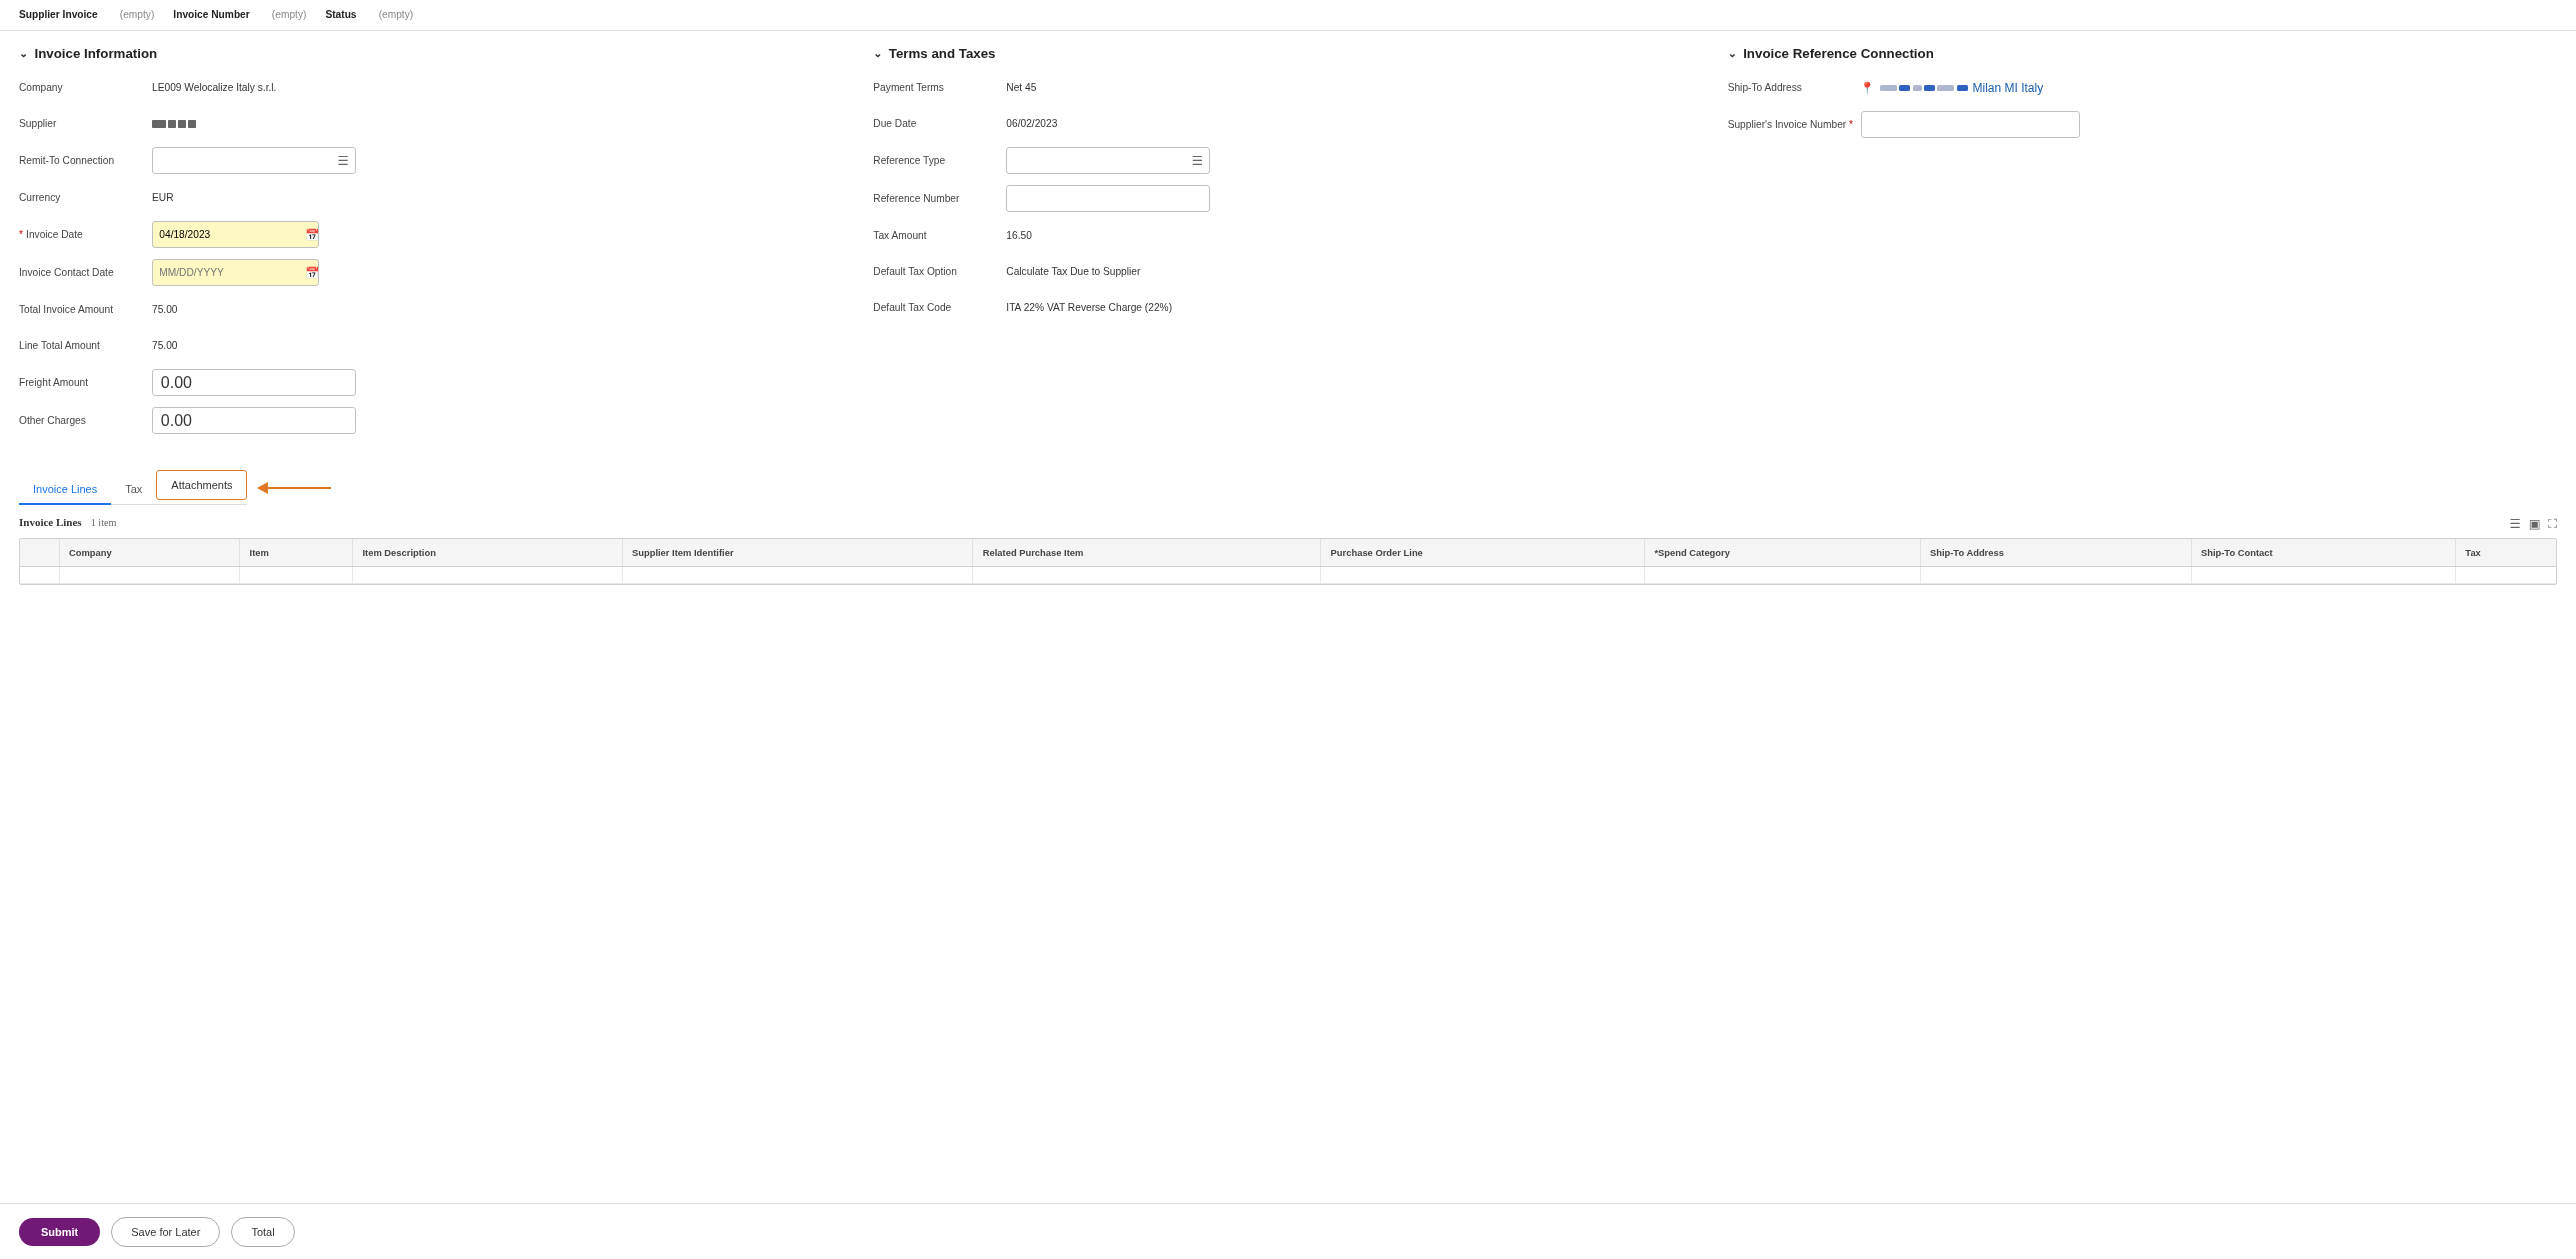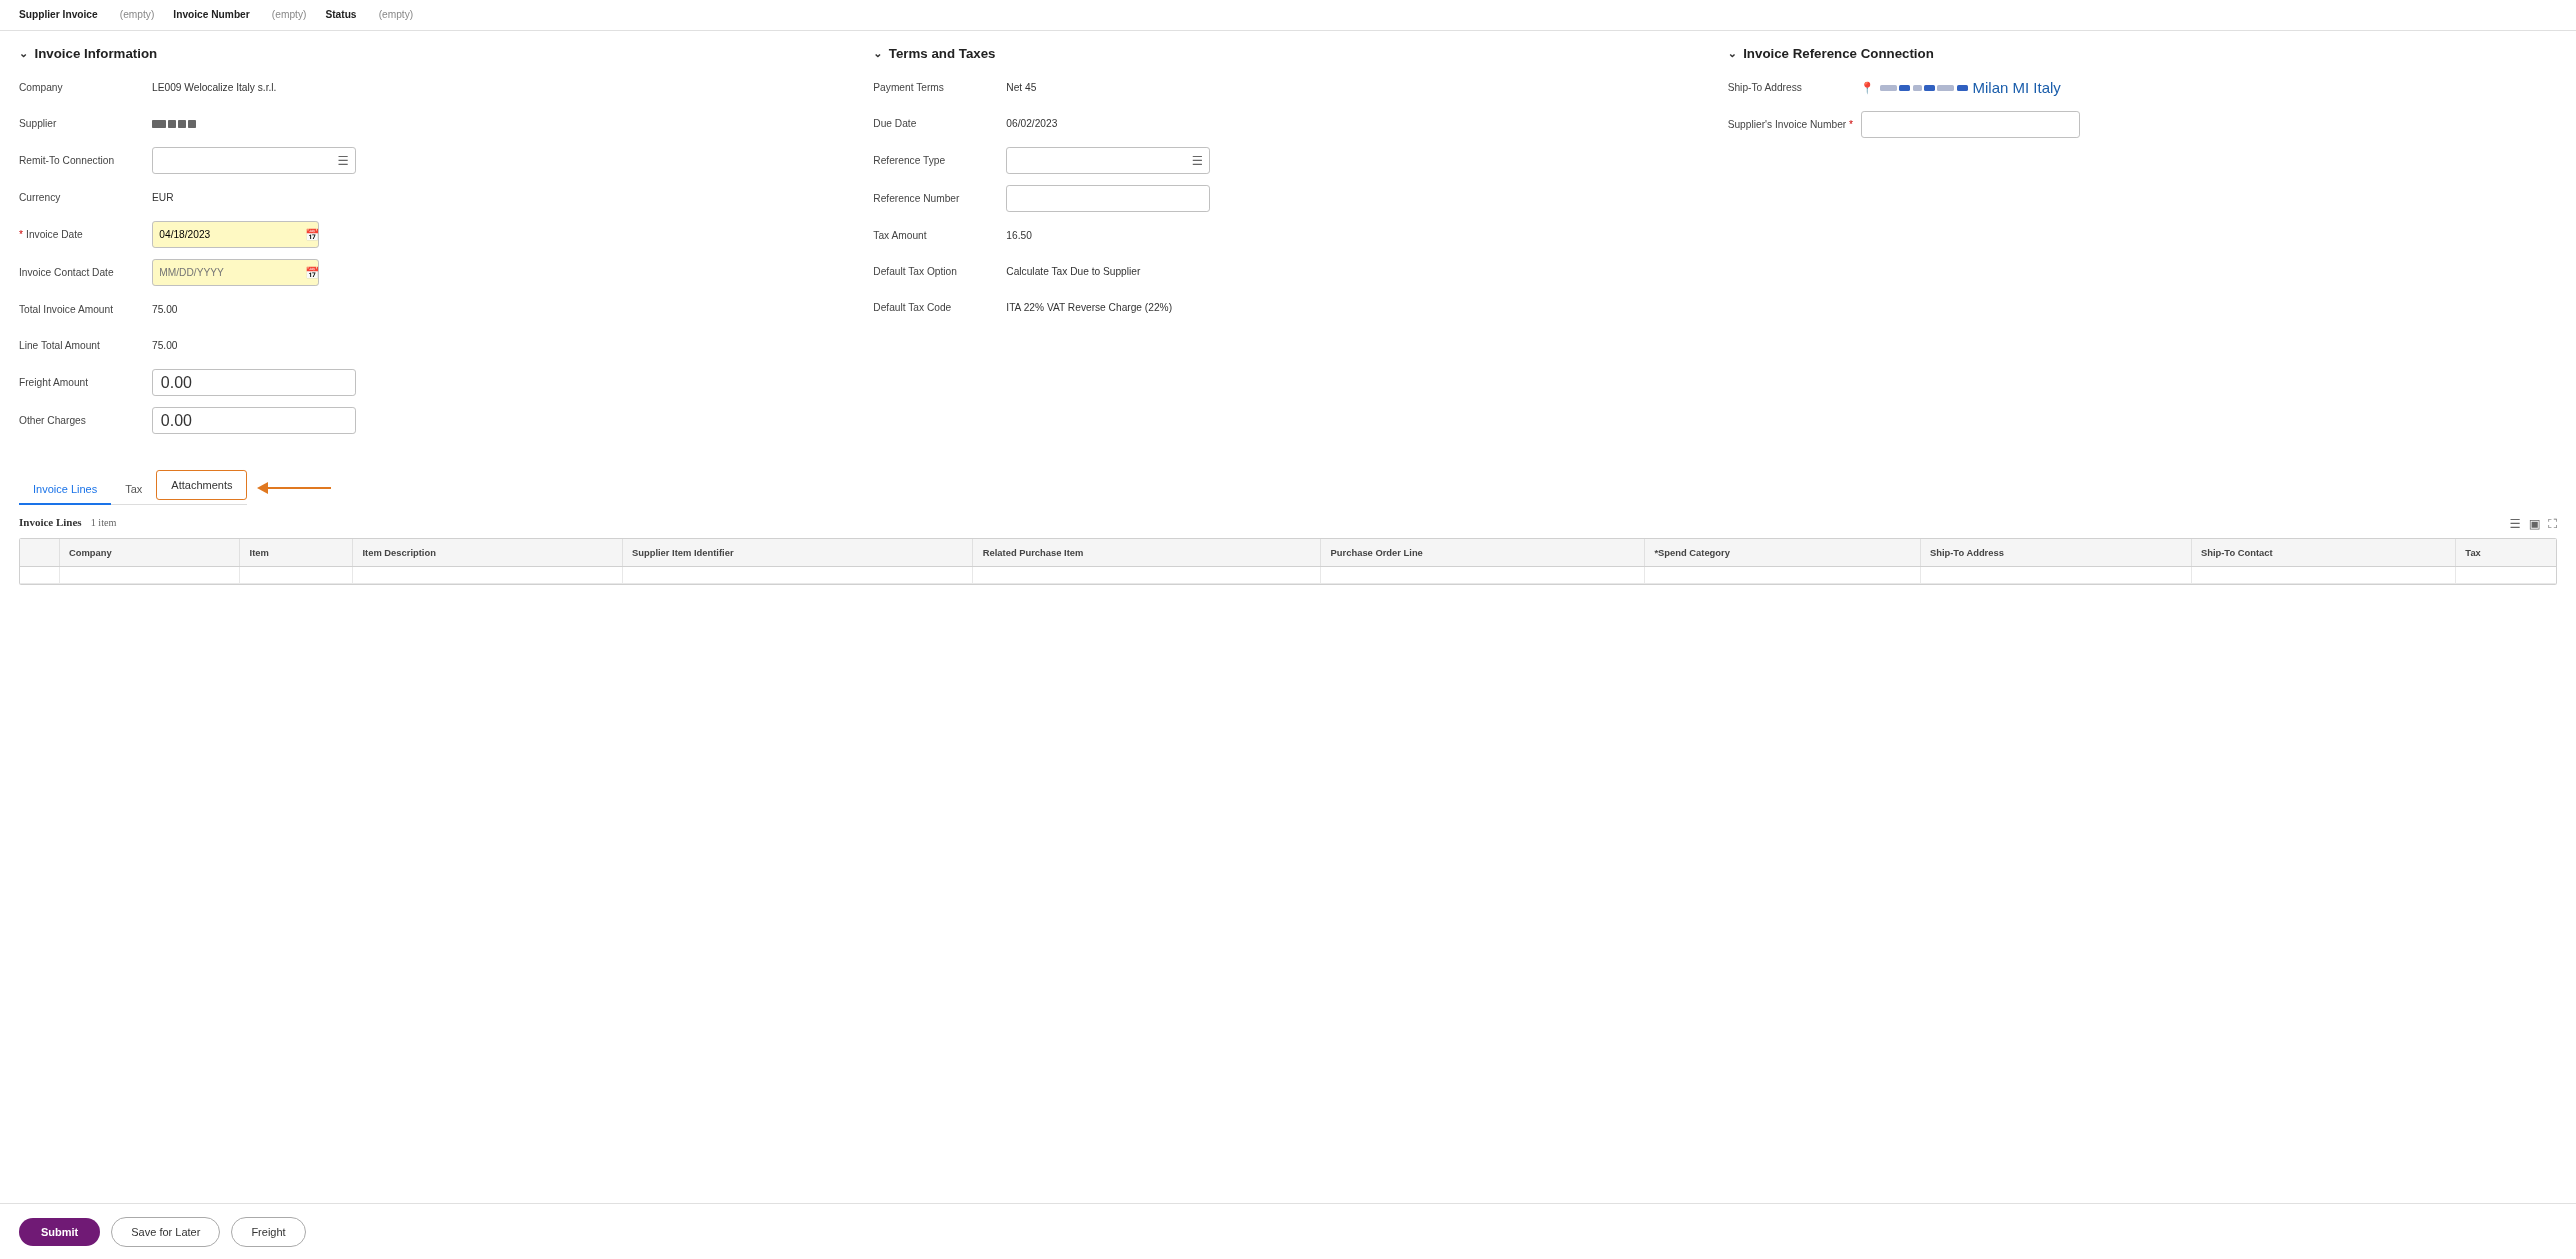--- a/index.html
+++ b/index.html
@@ -289,21 +289,21 @@
     }
     .addr-dot {
       width: 17px;
       height: 5.5px;
       background: #b0b8d0;
       border-radius: 1.6px;
     }
     .addr-dot.blue { background: #3060c0; width: 11px; }
     .addr-dot.sm { width: 9.4px; }
     .addr-city {
-      font-size: 15px;
+      font-size: 12px;
       color: #1a5dab;
       font-weight: 500;
     }
     .supplier-inv-input {
       border: 0.8px solid #c0c0c0;
       border-radius: 3.1px;
       padding: 4.7px 7.8px;
       font-size: 10.2px;
       height: 27px;
       width: 219px;
@@ -534,15 +534,15 @@
           <td></td>
         </tr>
       </tbody>
     </table>
   </div>
 </div>
 
 <div class="bottom-bar">
   <button class="btn-submit">Submit</button>
   <button class="btn-secondary">Save for Later</button>
-  <button class="btn-secondary">Freight</button>
+  <button class="btn-secondary">Total</button>
 </div>
 
 
 </body></html>

